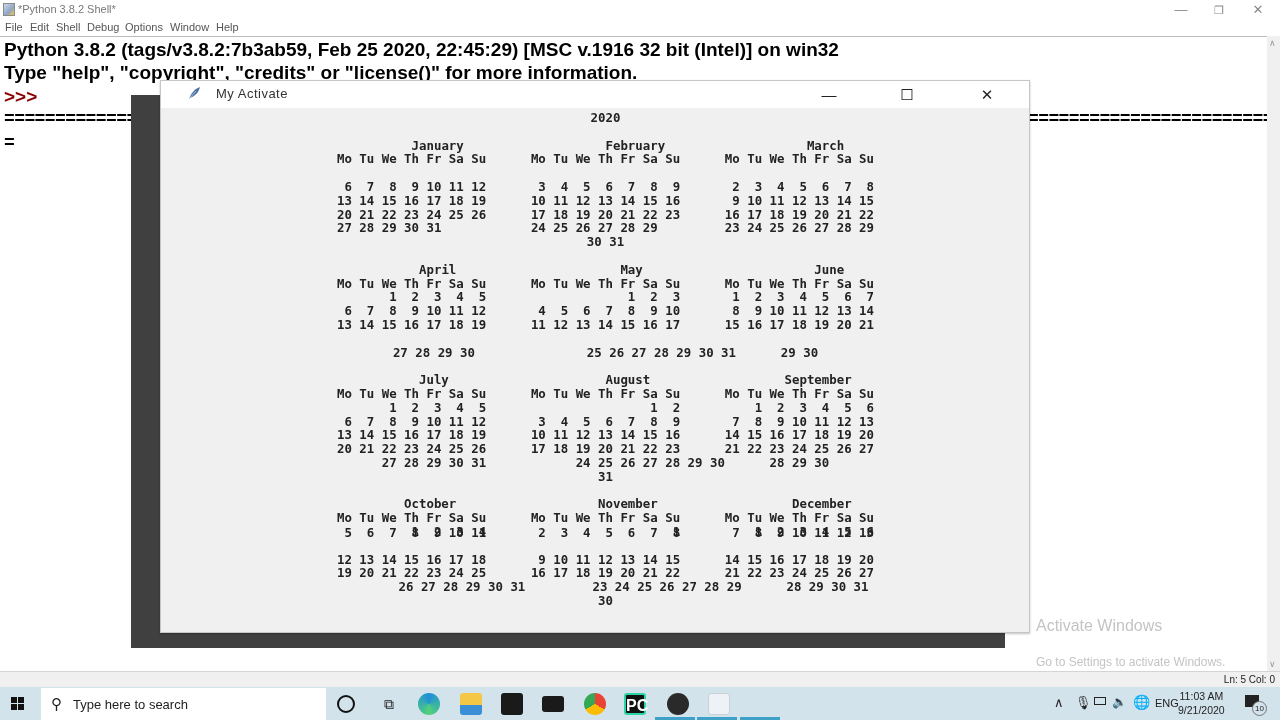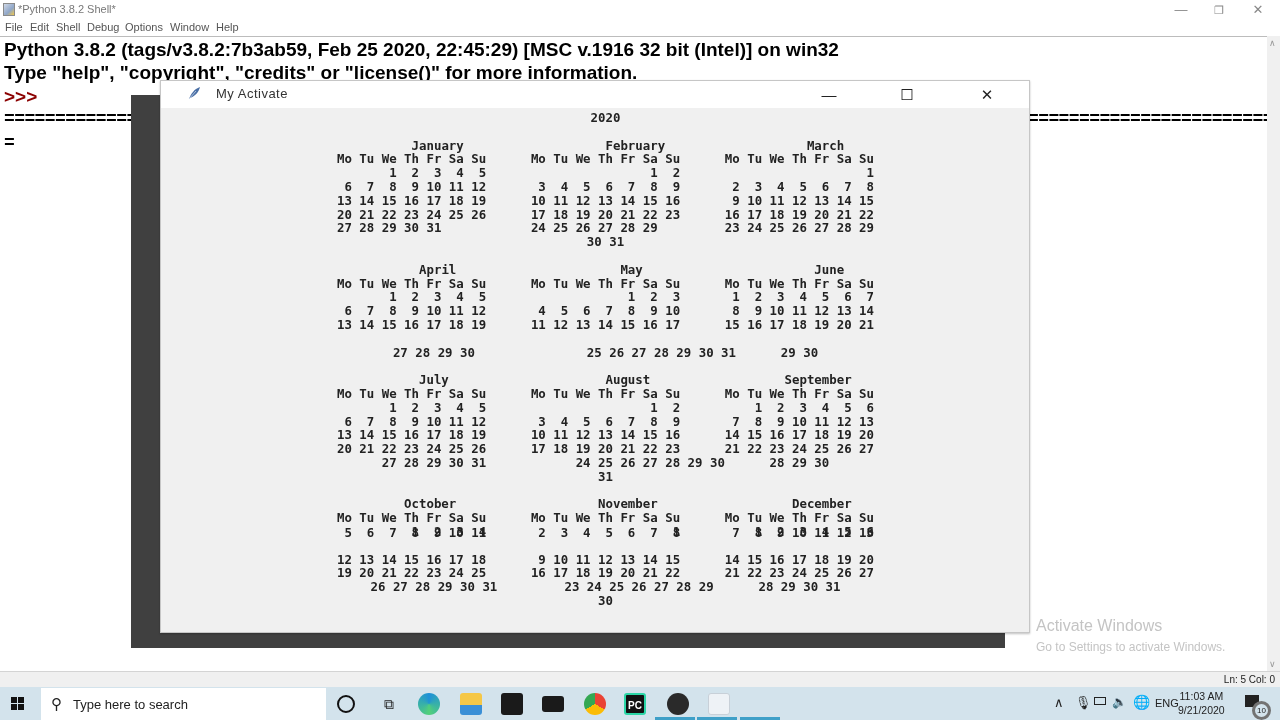--- a/index.html
+++ b/index.html
@@ -23,21 +23,21 @@
   .shadow{position:absolute;left:131px;top:95px;width:874px;height:553px;background:#404040;}
   .calwin{position:absolute;left:160px;top:80px;width:868px;height:551px;background:#f0f0f0;border:1px solid #c6c6c6;box-shadow:0 1px 2px rgba(0,0,0,.25);}
   .calwin .cal-titlebar{position:absolute;left:0;top:0;width:100%;height:27px;background:#fff;}
   .cal-titlebar .feather{position:absolute;left:26px;top:5px;width:14px;height:14px;}
   .cal-titlebar .ctitle{position:absolute;left:55px;top:5px;font-size:13px;color:#333;letter-spacing:.5px;}
   .cal-titlebar .cbtn{position:absolute;top:0;width:46px;height:27px;text-align:center;line-height:27px;color:#222;font-size:15px;}
   .cal-body{position:absolute;left:0;top:27px;width:100%;height:522px;padding-left:21px;}
   .cline{position:absolute;left:0;width:100%;text-align:center;font-family:"DejaVu Sans Mono",monospace;font-weight:bold;font-size:12.4px;line-height:13.8px;color:#222;white-space:pre;}
   .activate{position:absolute;left:1036px;top:617px;color:#c4c4c4;}
   .activate .a1{font-size:16px;}
-  .activate .a2{font-size:12px;margin-top:5px;}
+  .activate .a2{font-size:12px;margin-top:20px;}
   .taskbar{position:absolute;left:0;top:687px;width:1280px;height:33px;background:#d3e3ec;}
   .start{position:absolute;left:11px;top:10px;width:14px;height:14px;}
   .start i{position:absolute;width:6px;height:6px;background:#111;}
   .search{position:absolute;left:41px;top:1px;width:285px;height:32px;background:#fff;}
   .search .mag{position:absolute;left:10px;top:7px;font-size:15px;color:#222;}
   .search .ph{position:absolute;left:32px;top:9px;font-size:13px;color:#222;}
   .tb-icon{position:absolute;top:6px;width:22px;height:22px;border-radius:3px;}
   .tray{position:absolute;top:0;height:33px;font-size:11px;color:#222;}
   .clock{position:absolute;left:1178px;top:2px;font-size:10.5px;color:#222;text-align:center;line-height:14px;}
 </style>
@@ -90,21 +90,20 @@
     <div class="ctitle">My Activate</div>
     <div class="cbtn" style="left:645px">—</div>
     <div class="cbtn" style="left:723px">☐</div>
     <div class="cbtn" style="left:803px">✕</div>
   </div>
   <div class="cal-body" id="cal-body">
       <div class="cline" style="top: 3px;">2020</div>
       <div class="cline" style="top: 16.8px;"></div>
       <div class="cline" style="top: 30.6px;">      January                   February                   March</div>
       <div class="cline" style="top: 44.4px;">Mo Tu We Th Fr Sa Su      Mo Tu We Th Fr Sa Su      Mo Tu We Th Fr Sa Su</div>
-      <div class="cline" style="top: 58.2px;">       1  2  3  4  5                      1  2                         1</div>
       <div class="cline" style="top: 72px;"> 6  7  8  9 10 11 12       3  4  5  6  7  8  9       2  3  4  5  6  7  8</div>
       <div class="cline" style="top: 85.8px;">13 14 15 16 17 18 19      10 11 12 13 14 15 16       9 10 11 12 13 14 15</div>
       <div class="cline" style="top: 99.6px;">20 21 22 23 24 25 26      17 18 19 20 21 22 23      16 17 18 19 20 21 22</div>
       <div class="cline" style="top: 113.4px;">27 28 29 30 31            24 25 26 27 28 29         23 24 25 26 27 28 29</div>
       <div class="cline" style="top: 127.2px;">30 31</div>
       <div class="cline" style="top: 141px;"></div>
       <div class="cline" style="top: 154.8px;">       April                      May                       June</div>
       <div class="cline" style="top: 168.6px;">Mo Tu We Th Fr Sa Su      Mo Tu We Th Fr Sa Su      Mo Tu We Th Fr Sa Su</div>
       <div class="cline" style="top: 182.4px;">       1  2  3  4  5                   1  2  3       1  2  3  4  5  6  7</div>
       <div class="cline" style="top: 196.2px;"> 6  7  8  9 10 11 12       4  5  6  7  8  9 10       8  9 10 11 12 13 14</div>
@@ -119,21 +118,21 @@
       <div class="cline" style="top: 334.2px;">20 21 22 23 24 25 26      17 18 19 20 21 22 23      21 22 23 24 25 26 27</div>
       <div class="cline" style="top: 348px;">27 28 29 30 31            24 25 26 27 28 29 30      28 29 30</div>
       <div class="cline" style="top: 361.8px;">31</div>
       <div class="cline" style="top: 375.6px;"></div>
       <div class="cline" style="top: 389.4px;">      October                   November                  December</div>
       <div class="cline" style="top: 403.2px;">Mo Tu We Th Fr Sa Su      Mo Tu We Th Fr Sa Su      Mo Tu We Th Fr Sa Su</div>
       <div class="cline" style="top: 417px;">          1  2  3  4                         1          1  2  3  4  5  6</div>
       <div class="cline" style="top: 418px;"> 5  6  7  8  9 10 11       2  3  4  5  6  7  8       7  8  9 10 11 12 13</div>
       <div class="cline" style="top: 444.6px;">12 13 14 15 16 17 18       9 10 11 12 13 14 15      14 15 16 17 18 19 20</div>
       <div class="cline" style="top: 458.4px;">19 20 21 22 23 24 25      16 17 18 19 20 21 22      21 22 23 24 25 26 27</div>
-      <div class="cline" style="top: 472.2px;">26 27 28 29 30 31         23 24 25 26 27 28 29      28 29 30 31</div>
+      <div class="cline" style="top: 472.2px; margin-left: 28px;">26 27 28 29 30 31         23 24 25 26 27 28 29      28 29 30 31</div>
       <div class="cline" style="top: 486px;">30</div>
     </div>
 </div>
 
 <div class="activate">
   <div class="a1">Activate Windows</div>
   <div class="a2">Go to Settings to activate Windows.</div>
 </div>
 
 <div class="taskbar">
@@ -147,32 +146,32 @@
     <span class="mag">⚲</span>
     <span class="ph">Type here to search</span>
   </div>
   <div class="tb-icon" style="left:337px;width:18px;height:18px;top:8px;border:2px solid #111;border-radius:50%;box-sizing:border-box;"></div>
   <div class="tb-icon" style="left:378px;font-size:14px;text-align:center;line-height:22px;color:#222">⧉</div>
   <div class="tb-icon" style="left:418px;border-radius:50%;background:conic-gradient(#1e90d8,#52d07a,#1e90d8)"></div>
   <div class="tb-icon" style="left:460px;background:linear-gradient(#f5c746 55%,#3a8fd6 55%)"></div>
   <div class="tb-icon" style="left:501px;background:#1a1a1a"></div>
   <div class="tb-icon" style="left:542px;width:22px;height:16px;top:9px;background:#1a1a1a"></div>
   <div class="tb-icon" style="left:584px;border-radius:50%;background:conic-gradient(#ea4335 0 120deg,#fbbc05 120deg 240deg,#34a853 240deg);box-shadow:inset 0 0 0 6px transparent"></div>
-  <div class="tb-icon" style="left:624px;background:#111;color:#fff;font-size:10px;font-weight:bold;text-align:center;line-height:22px;border:2px solid #2bd6a6;box-sizing:border-box">PC</div>
+  <div class="tb-icon" style="left:624px;background:#111;color:#fff;font-size:16px;font-weight:bold;text-align:center;line-height:22px;border:2px solid #2bd6a6;box-sizing:border-box">PC</div>
   <div class="tb-icon" style="left:667px;border-radius:50%;background:#2a2a2a"></div>
   <div class="tb-icon" style="left:708px;background:#eef2f6;border:1px solid #c8d0d8;box-sizing:border-box"></div>
   <div style="position:absolute;left:655px;top:30px;width:40px;height:3px;background:#3fa0c8"></div>
   <div style="position:absolute;left:697px;top:30px;width:40px;height:3px;background:#3fa0c8"></div>
   <div style="position:absolute;left:740px;top:30px;width:40px;height:3px;background:#3fa0c8"></div>
 
   <span class="tray" style="left:1054px;top:8px;font-size:13px">∧</span>
   <span class="tray" style="left:1075px;top:8px;font-size:13px">🎙</span>
   <span class="tray" style="left:1094px;top:10px;width:12px;height:8px;border:1.5px solid #222;box-sizing:border-box"></span>
   <span class="tray" style="left:1112px;top:8px;font-size:12px">🔈</span>
   <span class="tray" style="left:1133px;top:7px;font-size:14px">🌐</span>
   <span class="tray" style="left:1155px;top:10px">ENG</span>
   <div class="clock">
     <div>11:03 AM</div>
     <div>9/21/2020</div>
   </div>
   <div style="position:absolute;left:1245px;top:8px;width:14px;height:12px;background:#222"></div>
-  <div style="position:absolute;left:1252px;top:14px;width:13px;height:13px;border-radius:50%;background:#d3e3ec;border:3px solid #737373;font-size:8px;text-align:center;line-height:13px;color:#222">10</div>
+  <div style="position:absolute;left:1252px;top:14px;width:13px;height:13px;border-radius:50%;background:#d3e3ec;border:1px solid #737373;font-size:8px;text-align:center;line-height:13px;color:#222">10</div>
 </div>
 
 </body></html>

